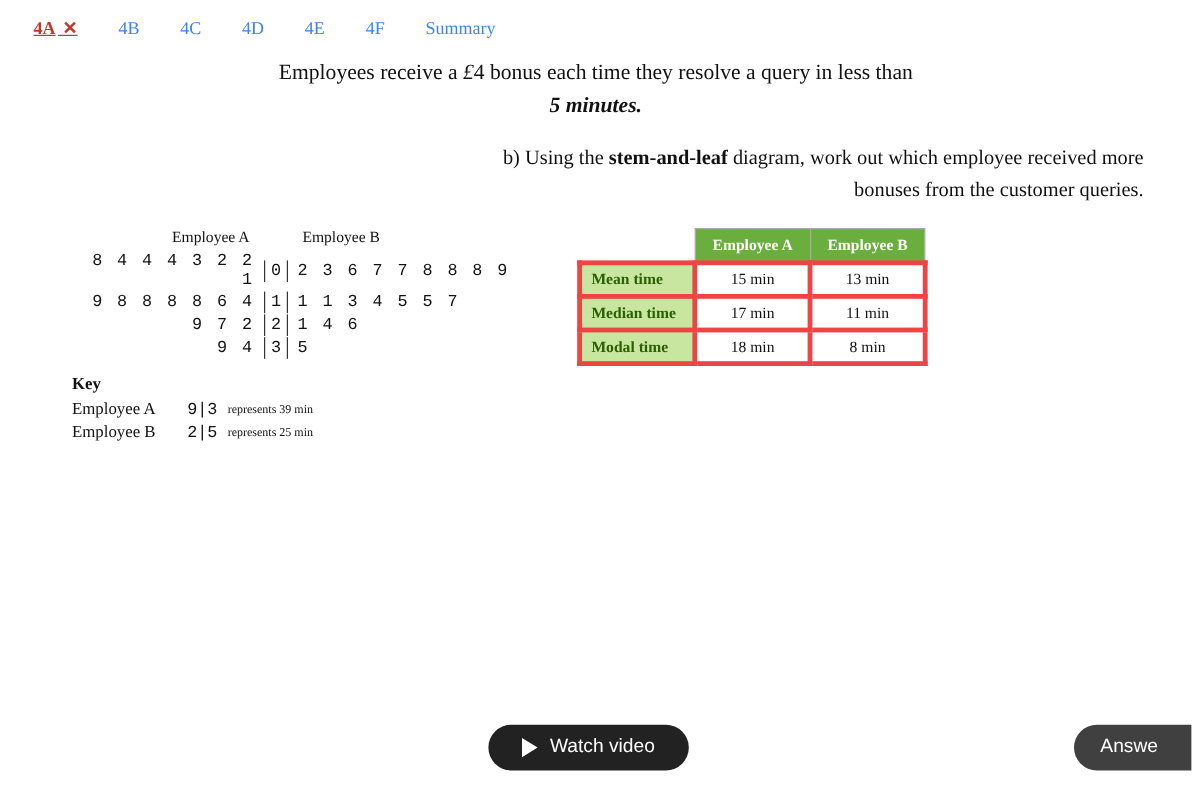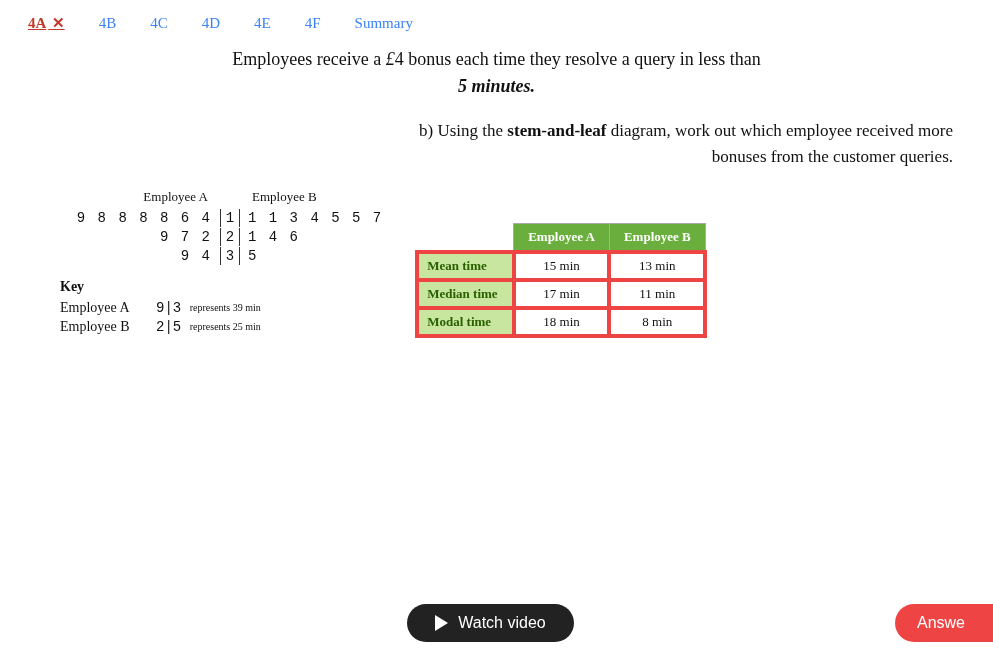--- a/index.html
+++ b/index.html
@@ -61,23 +61,23 @@
       line-height: 1.55;
       margin-bottom: 14px;
     }
     .question .bold-term {
       font-weight: bold;
     }
 
     
     .diagram-area {
       display: flex;
-      gap: 32px;
+      gap: 56px;
       margin-top: 18px;
-      align-items: flex-end;
+      align-items: flex-start;
       padding-left: 20px;
     }
 
     .stem-leaf-container {
       font-family: 'Courier New', monospace;
       font-size: 14px;
     }
 
     .sl-header {
       display: flex;
@@ -211,21 +211,21 @@
       border-top: 8px solid transparent;
       border-bottom: 8px solid transparent;
       border-left: 13px solid white;
     }
 
     
     .answer-btn {
       position: absolute;
       bottom: 18px;
       right: 0px;
-      background: #ef4444;
+      background: #404040;
       color: white;
       border: none;
       border-radius: 24px 0 0 24px;
       padding: 10px 28px 10px 22px;
       font-size: 16px;
       cursor: pointer;
     }
 
     .diagram-right {
       display: flex;
@@ -275,20 +275,25 @@
   <div class="diagram-area">
 
     <div class="stem-leaf-container">
 
       <div class="sl-header">
         <div class="sl-header-a">Employee A</div>
         <div class="sl-header-stem"></div>
         <div class="sl-header-b">Employee B</div>
       </div>
 
+      <div class="sl-row">
+        <div class="sl-left">8 4 4 4 3 2 2 1</div>
+        <div class="sl-stem">0</div>
+        <div class="sl-right">2 3 6 7 7 8 8 8 9</div>
+      </div>
       <div class="sl-row">
         <div class="sl-left">9 8 8 8 8 6 4</div>
         <div class="sl-stem">1</div>
         <div class="sl-right">1 1 3 4 5 5 7</div>
       </div>
       <div class="sl-row">
         <div class="sl-left">9 7 2</div>
         <div class="sl-stem">2</div>
         <div class="sl-right">1 4 6</div>
       </div>

